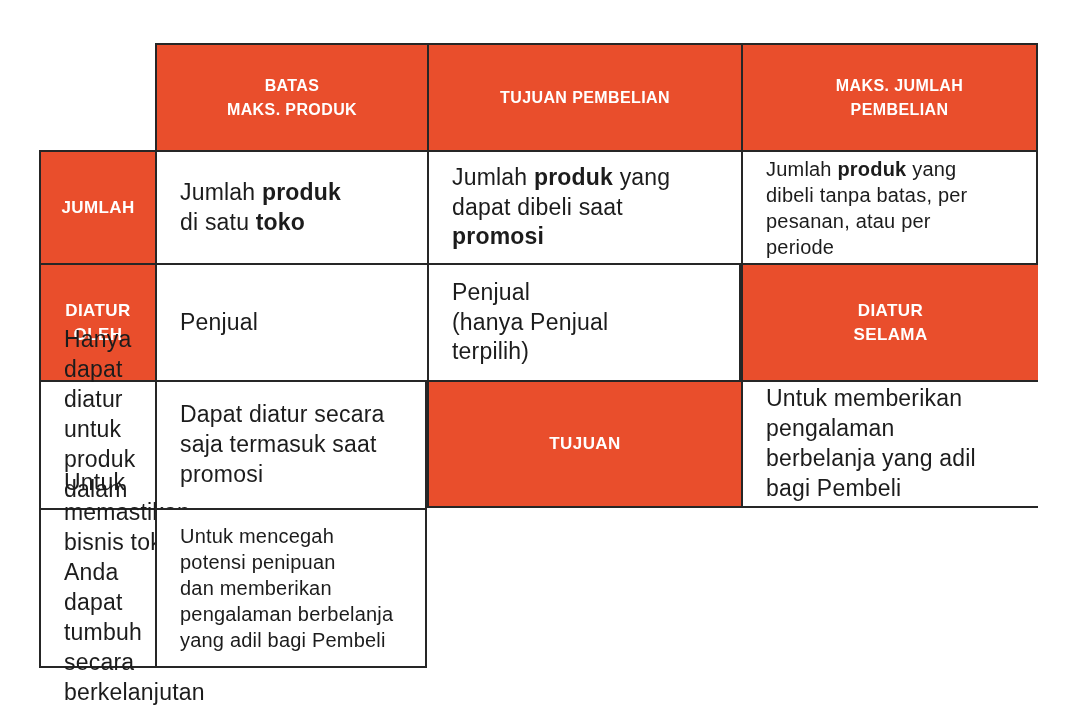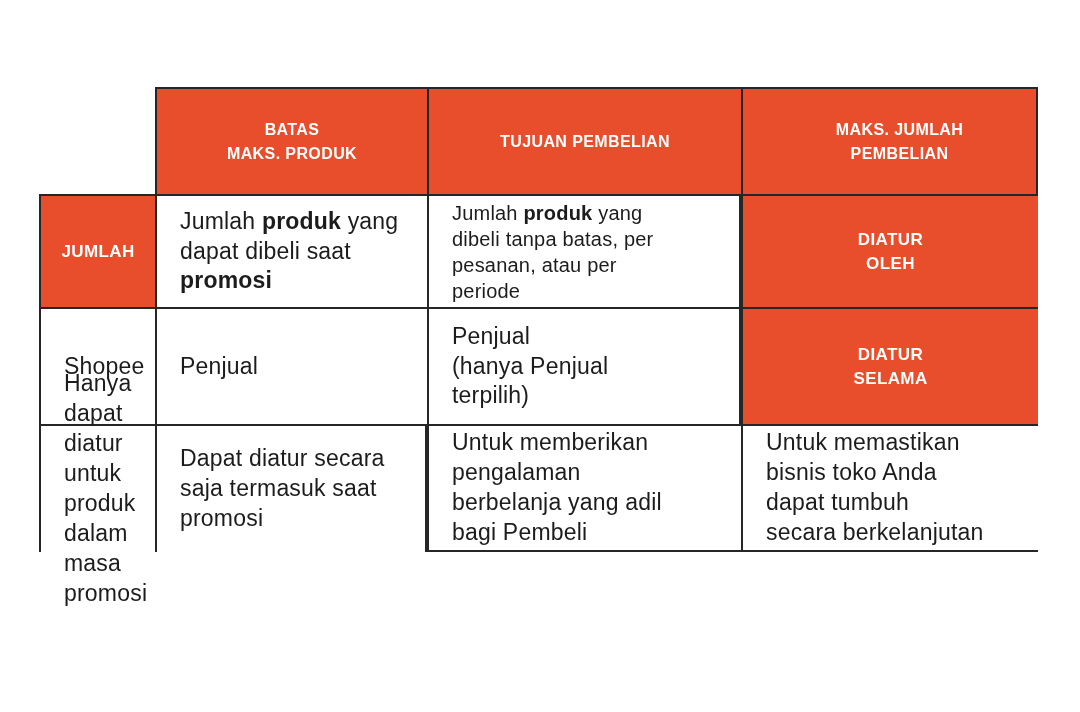--- a/index.html
+++ b/index.html
@@ -15,21 +15,20 @@
     background:var(--bg);
     font-family:"Liberation Sans",sans-serif;
     overflow:hidden;
   }
   .canvas{position:relative;width:1080px;height:712px;background:var(--bg);}
   .table{
     position:absolute;left:39px;top:43px;
     display:grid;
     grid-template-columns:116px 272px 314px 297px;
     grid-template-rows:107px 113px 117px 128px 160px;
-    margin-top:44px;
   }
   .cell{box-sizing:border-box;}
   .bt{border-top:2px solid var(--border);}
   .bl{border-left:2px solid var(--border);}
   .br{border-right:2px solid var(--border);padding-left:20px;}
   .bb{border-bottom:2px solid var(--border);}
   .corner{background:var(--bg);}
   .head,.label{
     background:var(--accent);
     color:var(--header-text);
@@ -65,36 +64,37 @@
 
     <div class="cell corner"></div>
     <div class="cell head bt bl">BATAS
 MAKS. PRODUK</div>
     <div class="cell head bt bl">TUJUAN PEMBELIAN</div>
     <div class="cell head bt bl br">MAKS. JUMLAH
 PEMBELIAN</div>
 
     <div class="cell label bt bl">JUMLAH</div>
     <div class="cell body bt bl">
+      <p class="txt"><span>Jumlah </span><b>produk</b><span>
+di satu </span><b>toko</b></p>
+    </div>
+    <div class="cell body bt bl">
       <p class="txt"><span>Jumlah </span><b>produk</b><span> yang
 dapat dibeli saat
 </span><b>promosi</b></p>
     </div>
     <div class="cell body small bt bl br">
       <p class="txt"><span>Jumlah </span><b>produk</b><span> yang
 dibeli tanpa batas, per
 pesanan, atau per
 periode</span></p>
     </div>
 
     <div class="cell label bt bl">DIATUR
 OLEH</div>
-    <div class="cell body bt bl">
-      <p class="txt"><span>Shopee</span></p>
-    </div>
     <div class="cell body bt bl">
       <p class="txt"><span>Penjual</span></p>
     </div>
     <div class="cell body bt bl br">
       <p class="txt"><span>Penjual
 (hanya Penjual
 terpilih)</span></p>
     </div>
 
     <div class="cell label bt bl">DIATUR
@@ -103,27 +103,35 @@
       <p class="txt"><span>Hanya dapat diatur
 untuk produk dalam
 masa promosi</span></p>
     </div>
     <div class="cell body bt bl br">
       <p class="txt"><span>Dapat diatur secara
 saja termasuk saat
 promosi</span></p>
     </div>
 
+    <div class="cell label bt bl bb">TUJUAN</div>
     <div class="cell body bt bl bb">
       <p class="txt"><span>Untuk memberikan
 pengalaman
 berbelanja yang adil
 bagi Pembeli</span></p>
     </div>
     <div class="cell body bt bl bb">
       <p class="txt"><span>Untuk memastikan
 bisnis toko Anda
 dapat tumbuh
 secara berkelanjutan</span></p>
     </div>
+    <div class="cell body small bt bl br bb">
+      <p class="txt"><span>Untuk mencegah
+potensi penipuan
+dan memberikan
+pengalaman berbelanja
+yang adil bagi Pembeli</span></p>
+    </div>
 
   </div>
 </div>
 
 </body></html>

